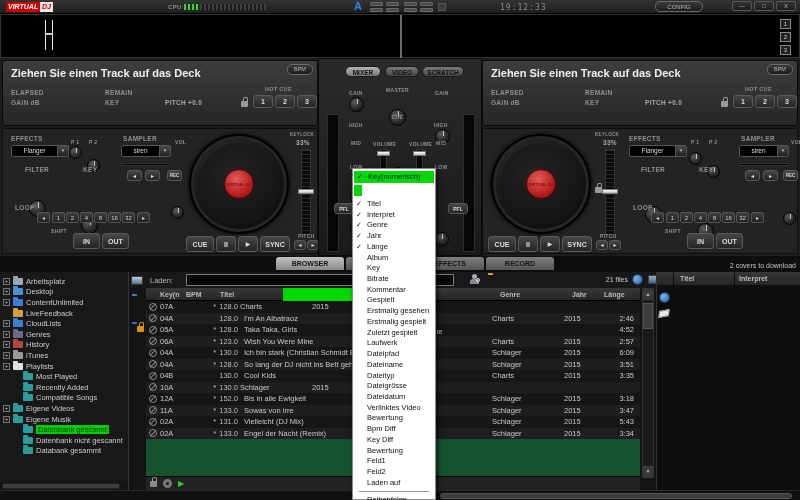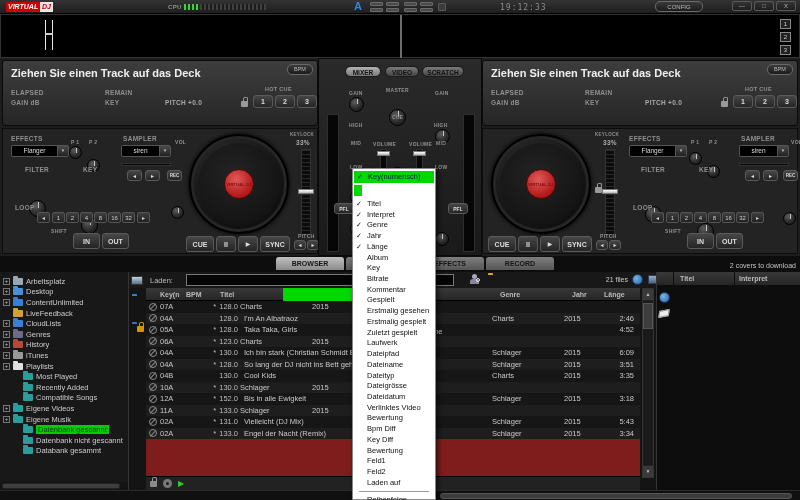--- a/index.html
+++ b/index.html
@@ -418,21 +418,21 @@
   </div>
   <div class="abs" style="left:2px;top:483px;width:118px;height:6px;background:#3e3e3e;border:1px solid #222;border-radius:2px"></div>
   <div class="abs" style="left:128px;top:272px;width:1px;height:218px;background:#333"></div>
 
   <div class="abs" style="left:130px;top:276px;width:15px;height:206px">
     <span class="abs" style="left:1px;top:0;width:12px;height:9px;background:linear-gradient(#bcd0e0,#5a7186);border:1px solid #333"></span>
     <span class="abs fold" style="left:2px;top:20px;background-color:#3a7fd5"></span>
     <span class="abs fold" style="left:2px;top:48px;background-color:#3a6fd5"></span>
   </div>
 
-  <div class="abs" style="left:146px;top:288px;width:494px;height:202px;background:#7f1d1d">
+  <div class="abs" style="left:146px;top:288px;width:494px;height:202px;background:#14532d">
     <div class="abs" style="left:0;top:0;width:494px;height:13px;background:linear-gradient(#383838,#262626);border-bottom:1px solid #000">
       <span class="hdr" style="left:14px">Key(n</span>
       <span class="hdr" style="left:40px">BPM</span>
       <span class="hdr" style="left:74px">Titel</span>
       <span class="abs" style="left:137px;top:0;width:152px;height:13px;background:#00d800"></span>
       <span class="hdr" style="left:354px">Genre</span>
       <span class="hdr" style="left:426px">Jahr</span>
       <span class="hdr" style="left:458px">Länge</span>
     </div>
     <div class="abs" style="left:0;top:13px;width:494px">
@@ -479,20 +479,21 @@
         </div>
         <div class="trow">
           <span class="c-icon">
             <span class="ban"></span>
           </span>
           <span class="c-key">06A</span>
           <span class="c-bpm">
             <span>*</span>
             <span>123.0</span>
           </span>
+          <span class="c-title">Wish You Were Mine</span>
           <span class="c-genre">Charts</span>
           <span class="c-year">2015</span>
           <span class="c-len">2:57</span>
         </div>
         <div class="trow">
           <span class="c-icon">
             <span class="ban"></span>
           </span>
           <span class="c-key">04A</span>
           <span class="c-bpm">
@@ -561,20 +562,21 @@
         </div>
         <div class="trow">
           <span class="c-icon">
             <span class="ban"></span>
           </span>
           <span class="c-key">11A</span>
           <span class="c-bpm">
             <span>*</span>
             <span>133.0</span>
           </span>
+          <span class="c-title">Sowas von irre</span>
           <span class="c-genre">Schlager</span>
           <span class="c-year">2015</span>
           <span class="c-len">3:47</span>
         </div>
         <div class="trow">
           <span class="c-icon">
             <span class="ban"></span>
           </span>
           <span class="c-key">02A</span>
           <span class="c-bpm">

